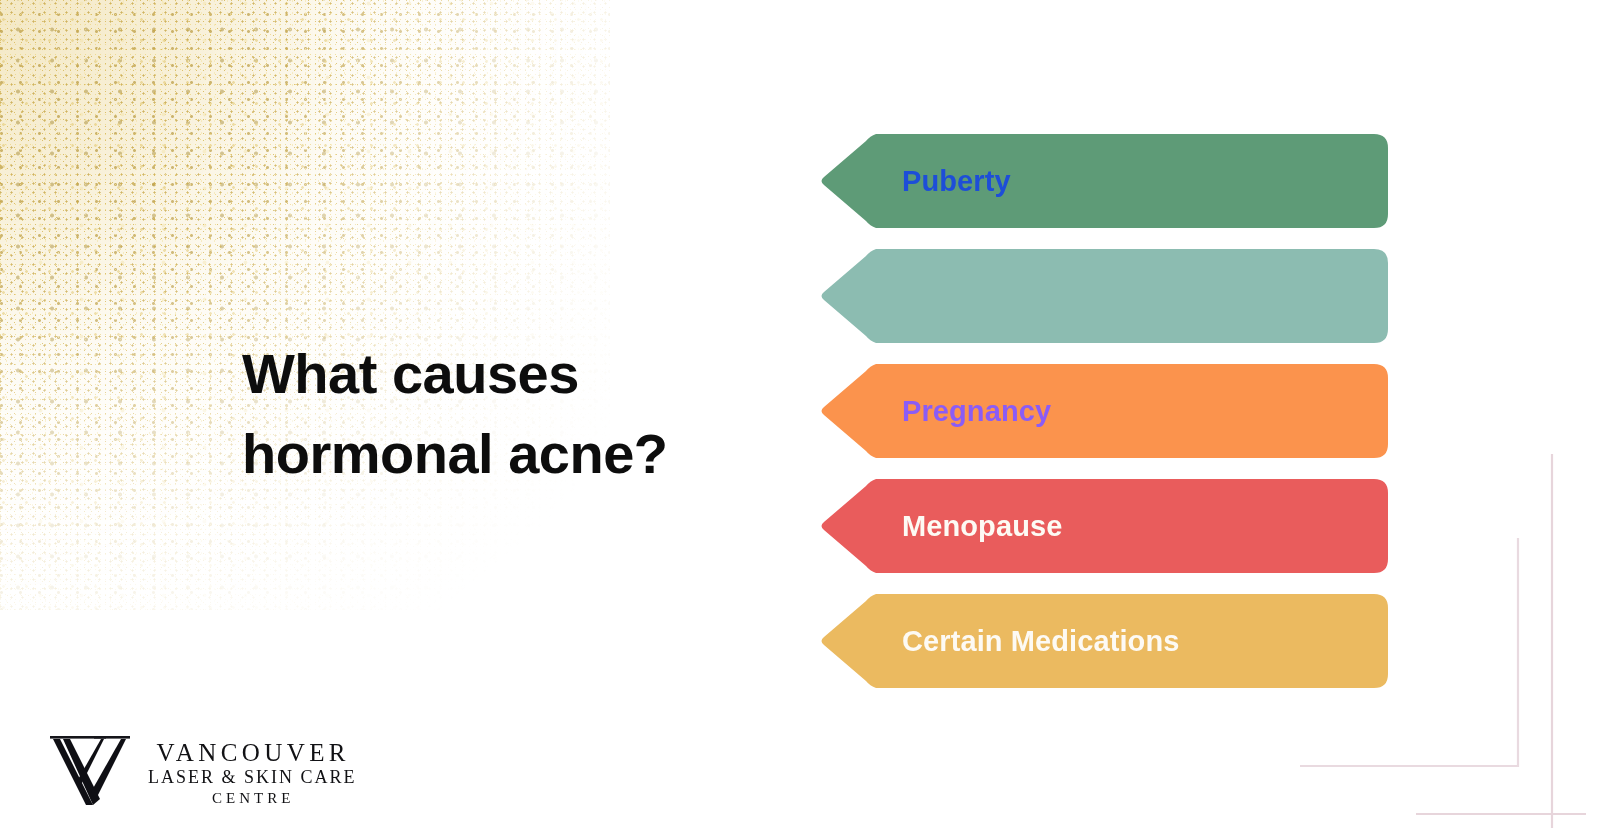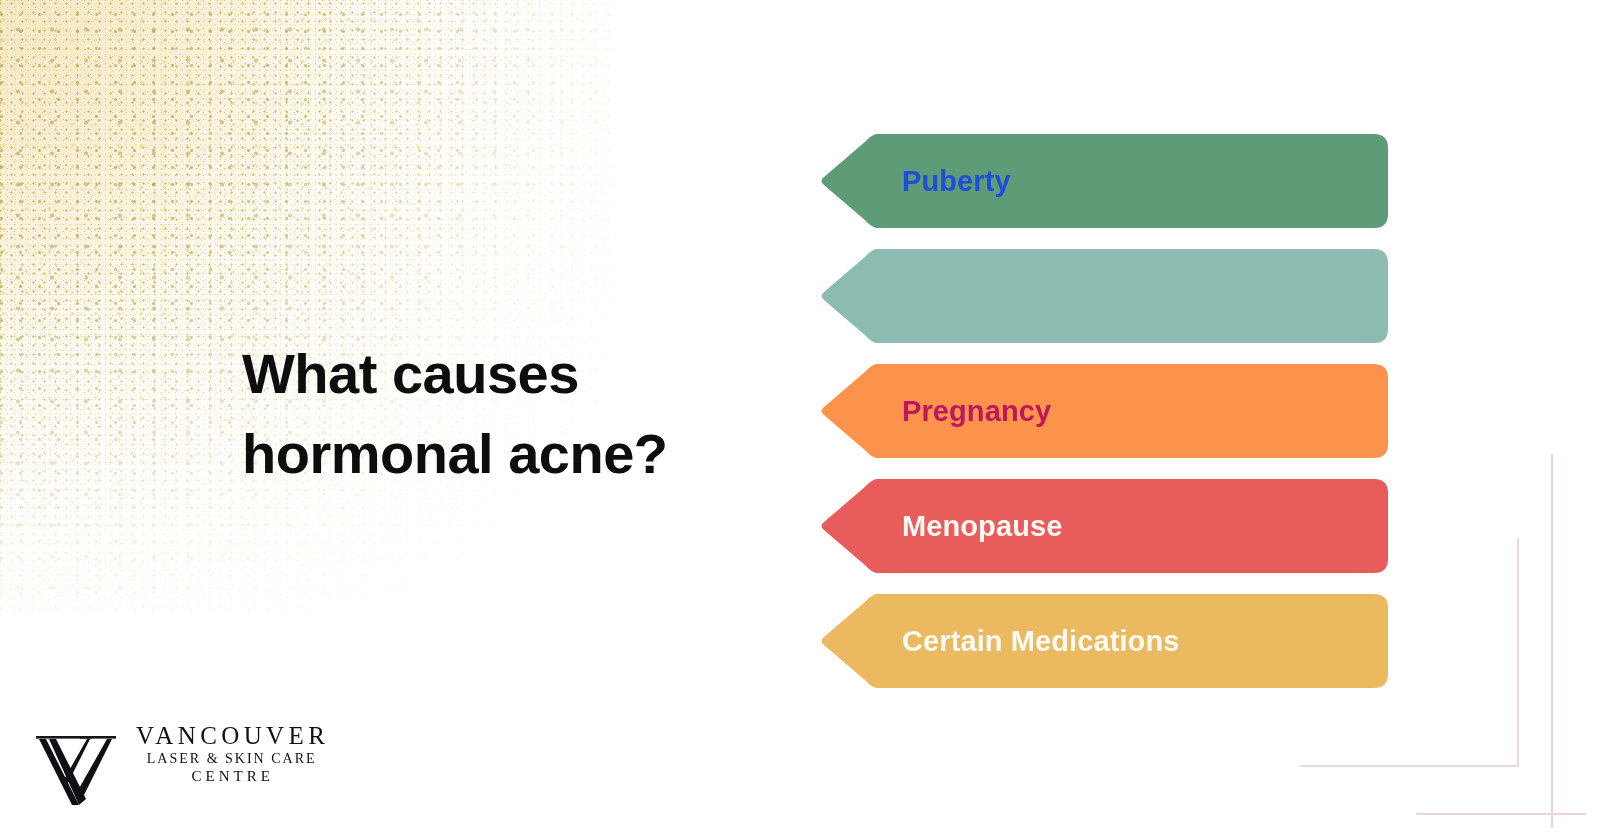--- a/index.html
+++ b/index.html
@@ -137,42 +137,42 @@
     position:absolute;
     right:0; bottom:0;
     width:320px; height:400px;
     z-index:3;
     pointer-events:none;
   }
 
   
   #logo {
     position:absolute;
-    left:30px; bottom:28px;
+    left:44px; bottom:28px;
     z-index:5;
     display:flex;
-    align-items:flex-start;
+    align-items:flex-end;
     gap:10px;
   }
   #logo-mark { flex:0 0 auto; }
   #logo-text {
     display:flex;
     flex-direction:column;
     align-items:center;
     color:#111114;
     font-family:"Liberation Serif", serif;
   }
   #logo-line-1 {
     font-size:25px;
     letter-spacing:4.4px;
     line-height:1.12;
     padding-left:4px;
   }
   #logo-line-2 {
-    font-size:14px;
+    font-size:18px;
     letter-spacing:2.0px;
     line-height:1.22;
     padding-left:2px;
   }
   #logo-line-3 {
     font-size:15px;
     letter-spacing:4.0px;
     line-height:1.25;
     padding-left:4px;
   }
@@ -209,21 +209,21 @@
     <div class="banner-row" style="top:115px;">
       <svg class="banner-shape" viewBox="0 0 572 98" preserveAspectRatio="none">
         <path fill="#8cbcb1" d="M 58 2 Q 52 4 48 9 L 6 45 Q 1 49 6 53 L 48 89 Q 52 94 58 96 L 556 96 Q 570 96 570 82 L 570 16 Q 570 2 556 2 Z"></path>
       </svg>
     </div>
 
     <div class="banner-row" style="top:230px;">
       <svg class="banner-shape" viewBox="0 0 572 98" preserveAspectRatio="none">
         <path fill="#fb934d" d="M 58 2 Q 52 4 48 9 L 6 45 Q 1 49 6 53 L 48 89 Q 52 94 58 96 L 556 96 Q 570 96 570 82 L 570 16 Q 570 2 556 2 Z"></path>
       </svg>
-      <span class="banner-label" style="color: #be185d;">Pregnancy</span>
+      <span class="banner-label" style="color: #8b5cf6;">Pregnancy</span>
     </div>
 
     <div class="banner-row" style="top:460px;">
       <svg class="banner-shape" viewBox="0 0 572 98" preserveAspectRatio="none">
         <path fill="#ebba60" d="M 58 2 Q 52 4 48 9 L 6 45 Q 1 49 6 53 L 48 89 Q 52 94 58 96 L 556 96 Q 570 96 570 82 L 570 16 Q 570 2 556 2 Z"></path>
       </svg>
       <span class="banner-label" style="color: rgb(253, 250, 244);">Certain Medications</span>
     </div>
 
     <div class="banner-row" style="top:345px;">

